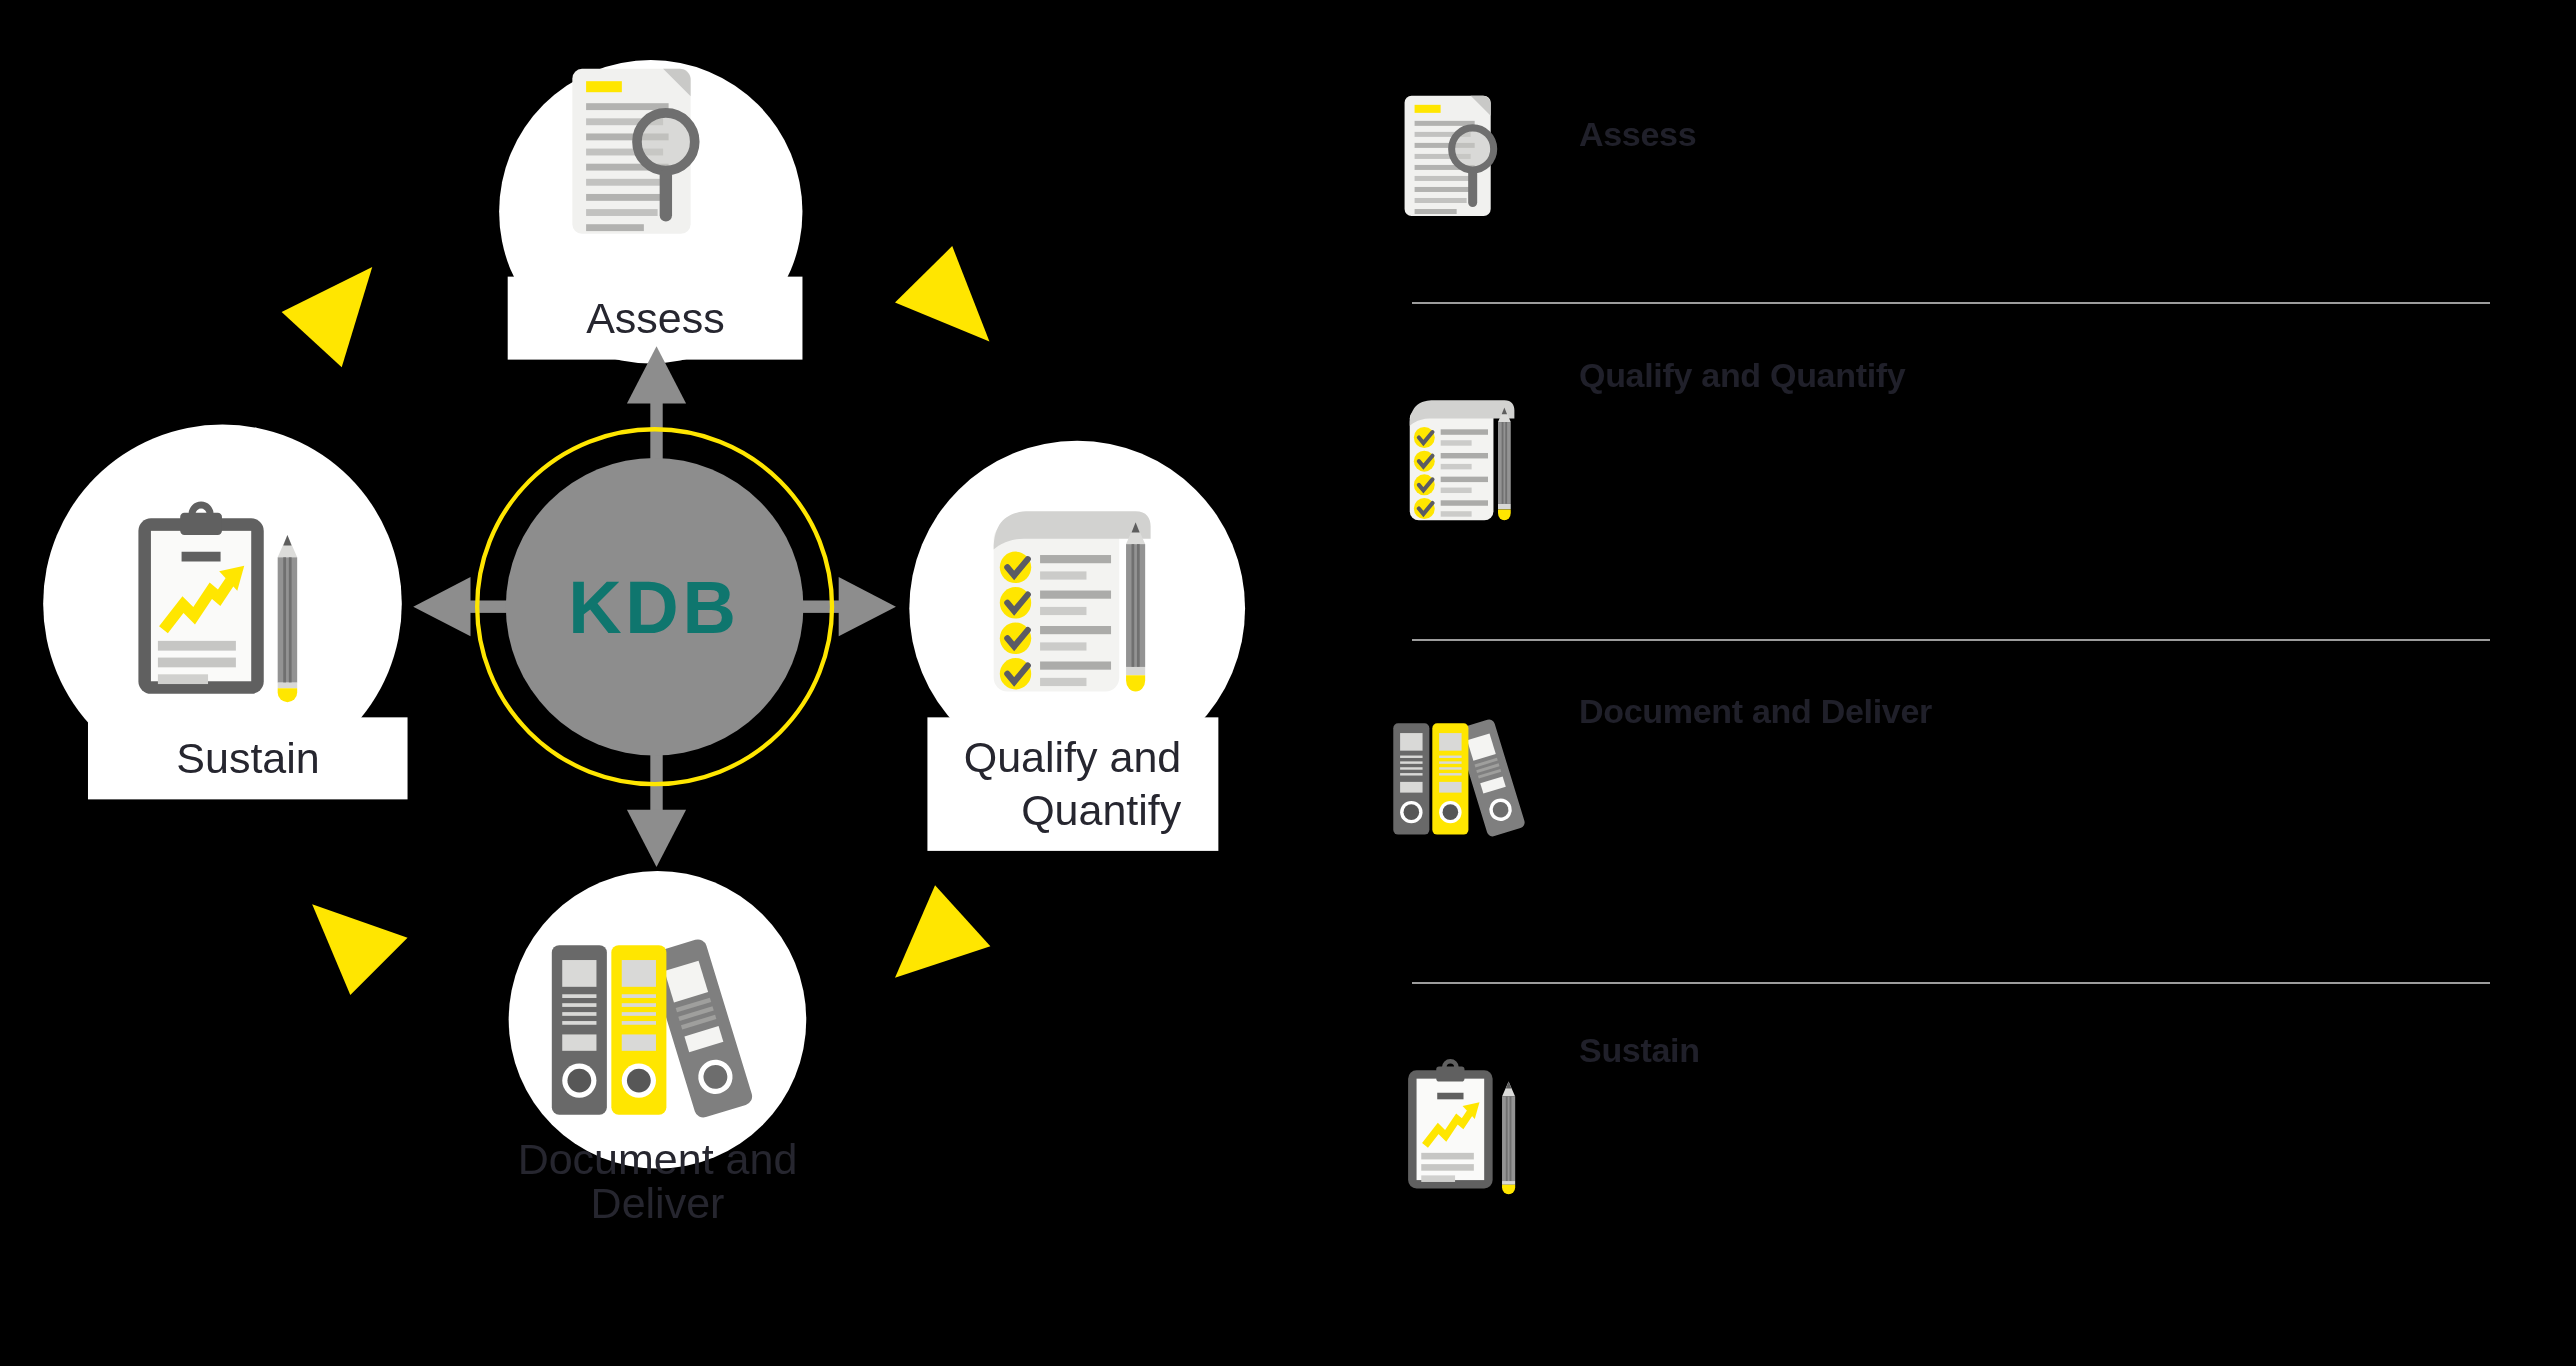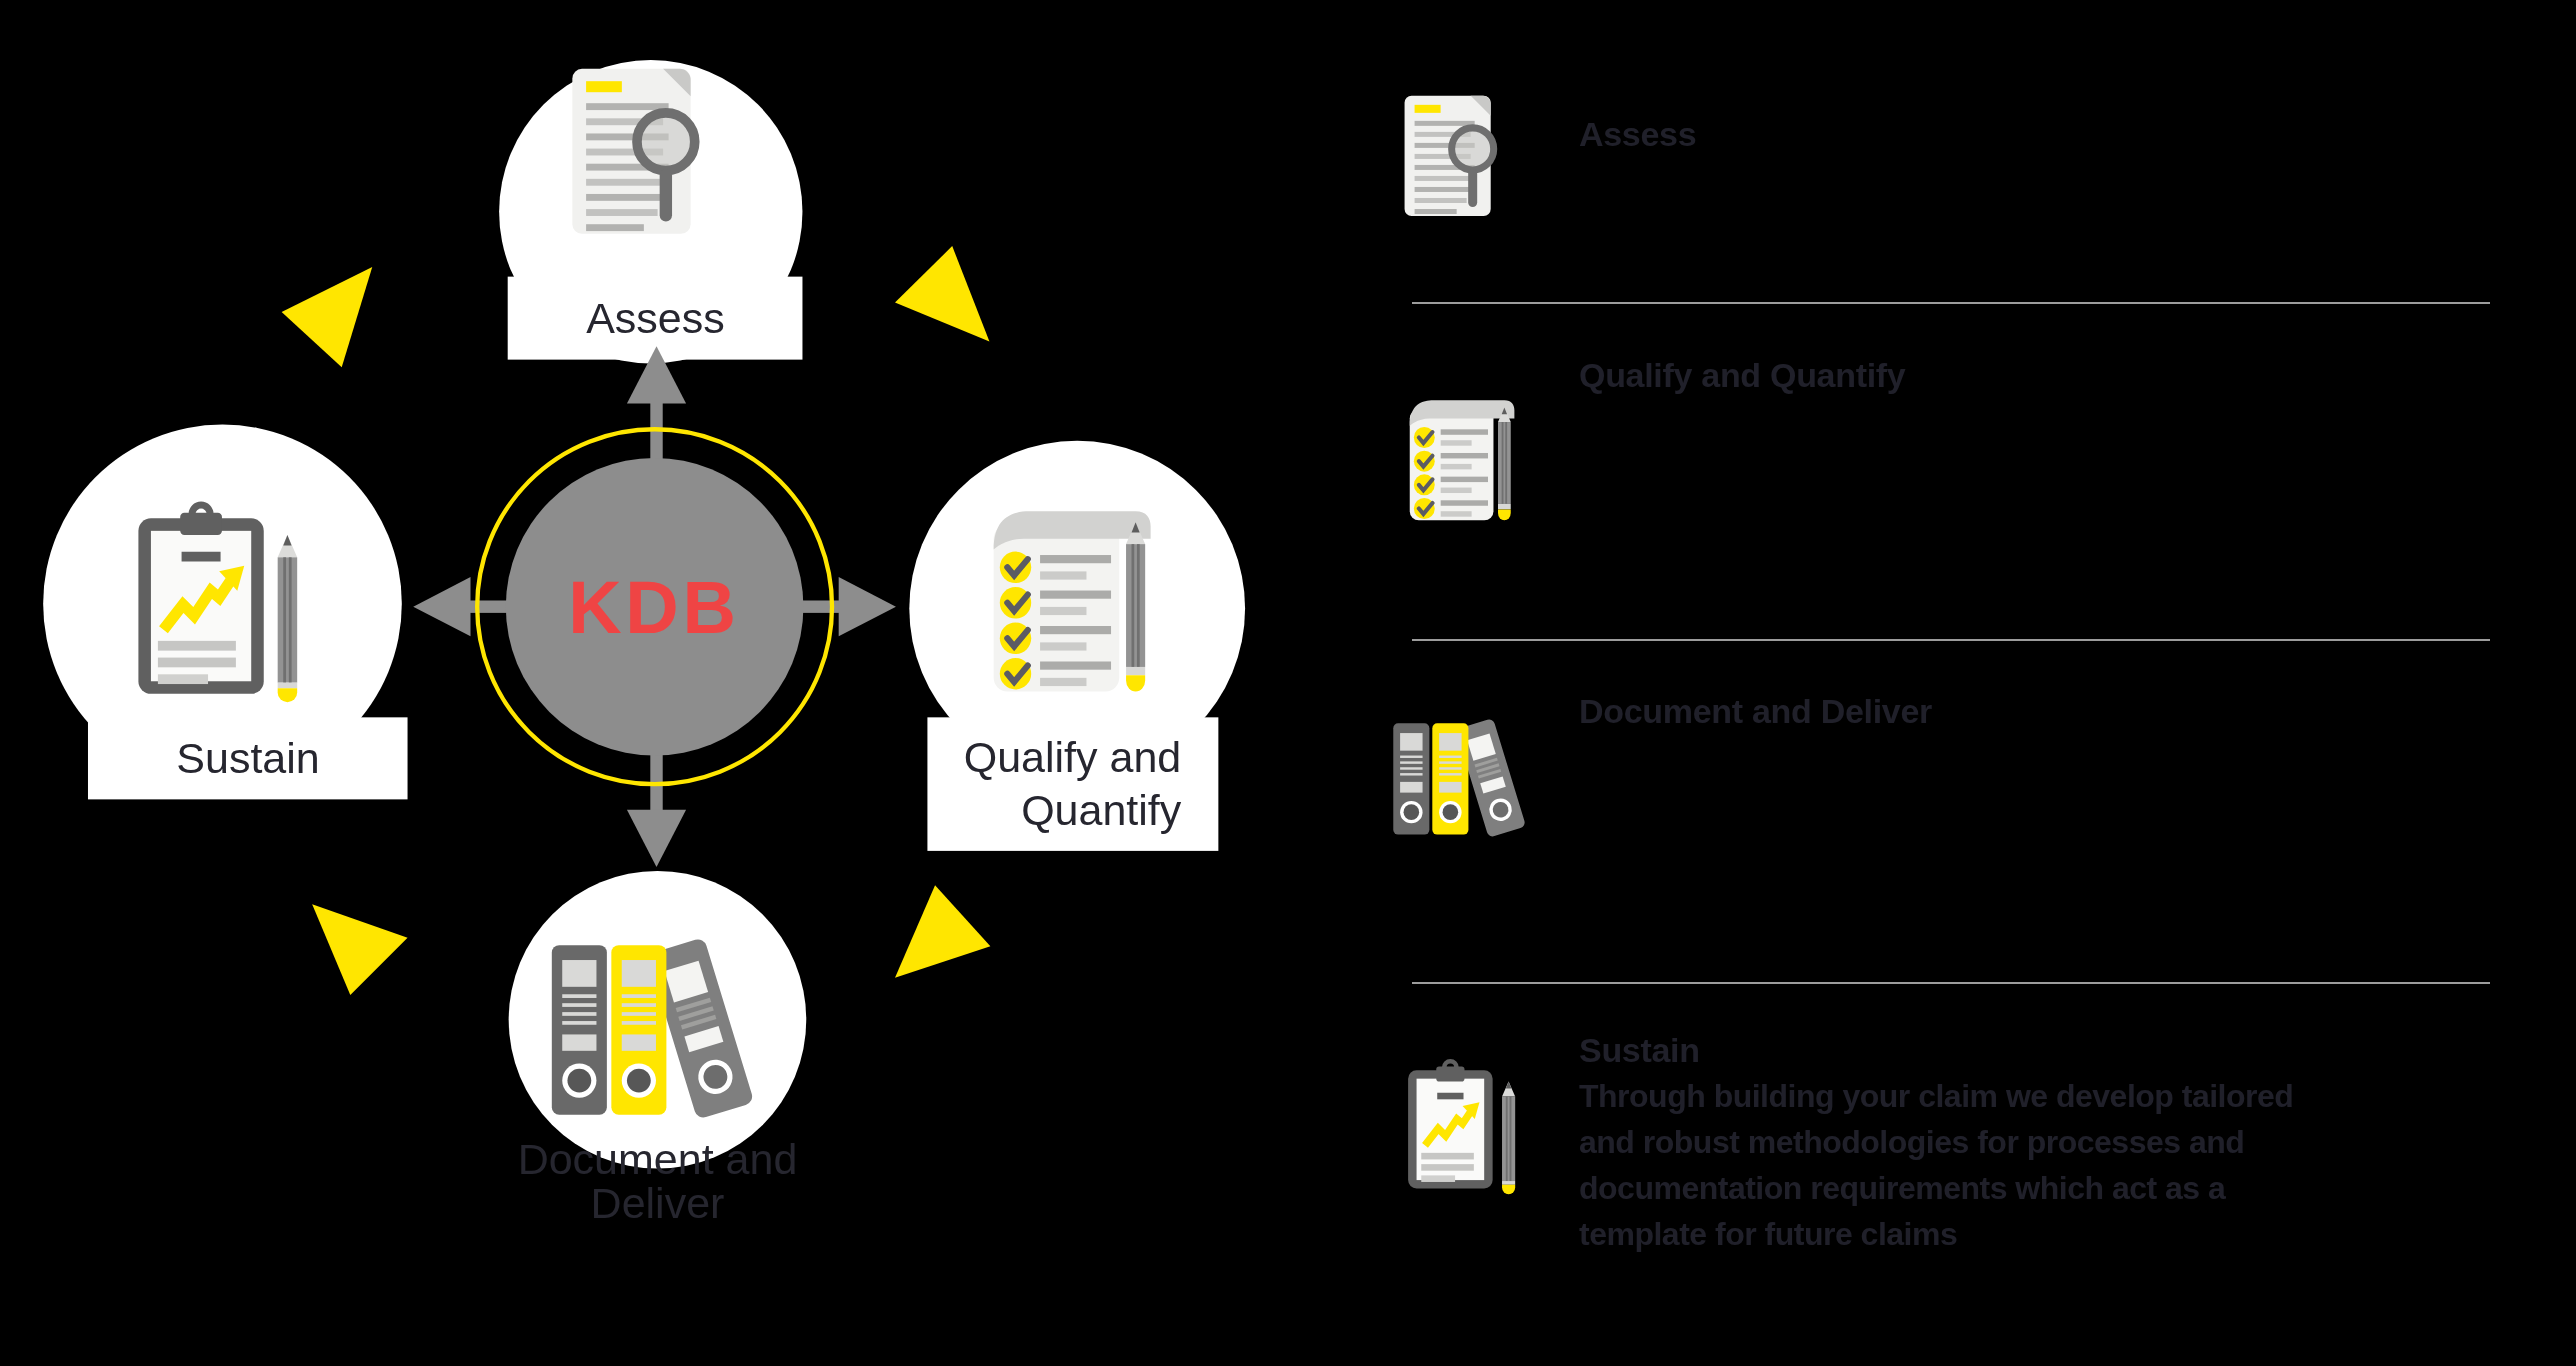--- a/index.html
+++ b/index.html
@@ -10,21 +10,21 @@
   }
   svg.layer{position:absolute;left:0;top:0;z-index:1;}
   .txt{position:absolute;z-index:2;}
   
   .nodelabel{
     color:#26262f;font-size:43px;line-height:53px;
     display:flex;align-items:center;justify-content:center;
     text-align:center;white-space:pre-line;
   }
   #kdb-label{
-    color:#ef4444;font-weight:bold;font-size:74px;letter-spacing:3.8px;
+    color:#0f766e;font-weight:bold;font-size:74px;letter-spacing:3.8px;
     display:flex;align-items:center;justify-content:center;
   }
   
   .section{color:#20202a;width:964px;}
   .sec-heading{font-weight:bold;font-size:34px;line-height:46px;letter-spacing:-0.3px;}
   .sec-body{font-weight:bold;font-size:32px;line-height:46px;letter-spacing:-0.5px;white-space:pre-wrap;}
   .divider{position:absolute;left:1412px;width:1078px;height:1.9px;background:#9c9c9c;z-index:2;}
 </style>
 </head>
 <body>
@@ -209,18 +209,14 @@
 </div>
 <div class="divider" style="top:639px;"></div>
 
 <div class="txt section" style="left:1579px;top:688px;">
   <div class="sec-heading">Document and Deliver</div>
 </div>
 <div class="divider" style="top:982px;"></div>
 
 <div class="txt section" style="left:1579px;top:1027px;">
   <div class="sec-heading">Sustain</div>
-  <div class="sec-body">Through building your claim we develop tailored
-and robust methodologies for processes and
-documentation requirements which act as a
-template for future claims</div>
 </div>
 
 
 </body></html>

